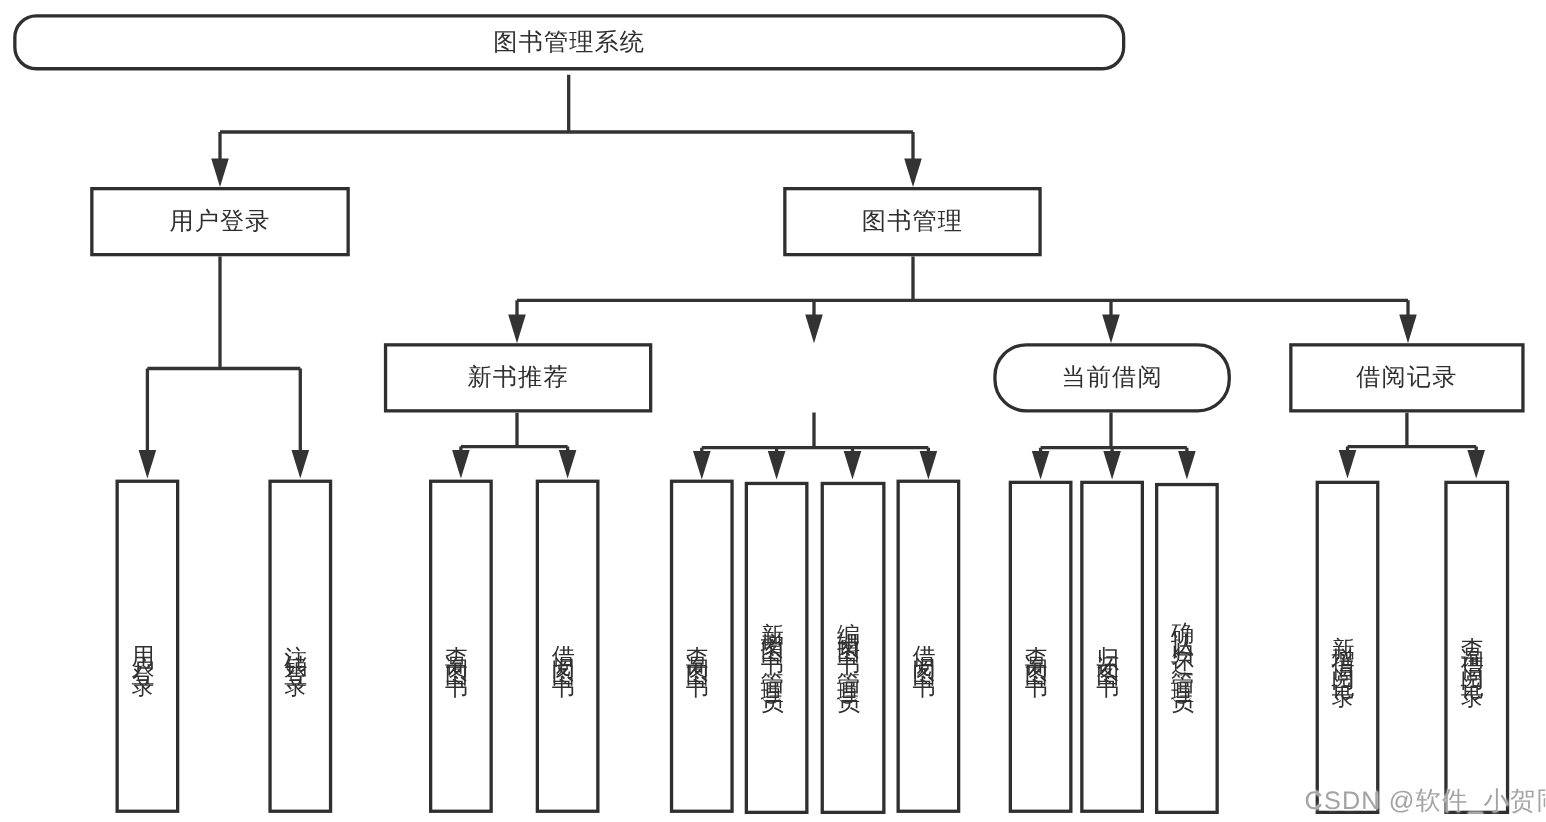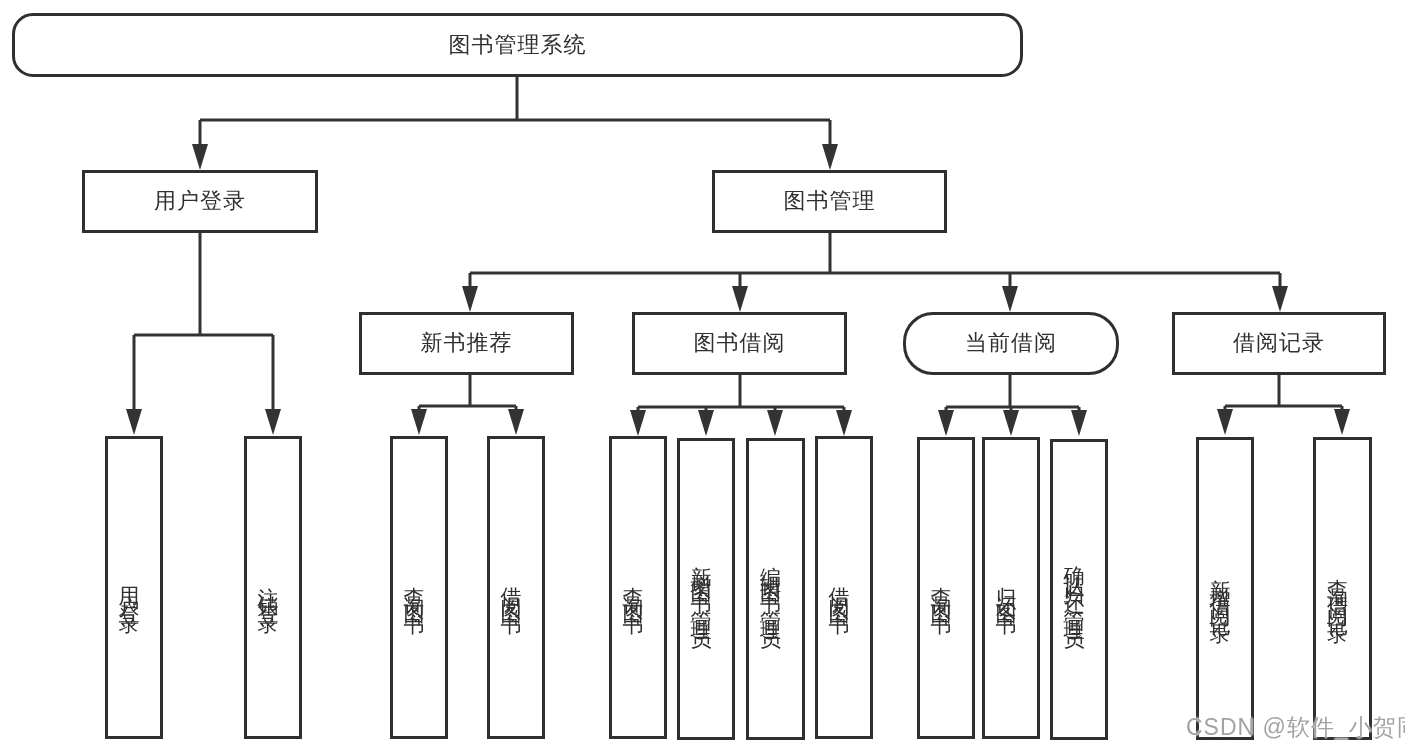--- a/index.html
+++ b/index.html
@@ -87,36 +87,33 @@
       <polygon points="767,410 783,410 775,436"></polygon>
       <polygon points="836,410 852,410 844,436"></polygon>
       <polygon points="938,410 954,410 946,436"></polygon>
       <polygon points="1003,410 1019,410 1011,436"></polygon>
       <polygon points="1071,410 1087,410 1079,436"></polygon>
       <polygon points="1217,409 1233,409 1225,435"></polygon>
       <polygon points="1334,409 1350,409 1342,435"></polygon>
     </g>
   </svg>
 
-  <div class="node" style="left:12px;top:13px;width:1011px;height:64px;border-radius:21px;">
+  <div class="node" style="left:12px;top:13px;width:1011px;height:51px;border-radius:21px;">
     <span>图书管理系统</span>
   </div>
 
   <div class="node" style="left:82px;top:170px;width:236px;height:63px;">
     <span>用户登录</span>
   </div>
   <div class="node" style="left:712px;top:170px;width:235px;height:63px;">
     <span>图书管理</span>
   </div>
 
-  <div class="node" style="left:359px;top:312px;width:215px;height:63px;">
+  <div class="node" style="left:349px;top:312px;width:244px;height:63px;">
     <span>新书推荐</span>
-  </div>
-  <div class="node" style="left:632px;top:312px;width:215px;height:63px;">
-    <span>图书借阅</span>
   </div>
   <div class="node" style="left:903px;top:312px;width:216px;height:63px;border-radius:30px;">
     <span>当前借阅</span>
   </div>
   <div class="node" style="left:1172px;top:312px;width:214px;height:63px;">
     <span>借阅记录</span>
   </div>
 
   <div class="node node-v" style="left:105px;top:436px;width:58px;height:303px;">
     <span class="vtext">用户登录</span>

